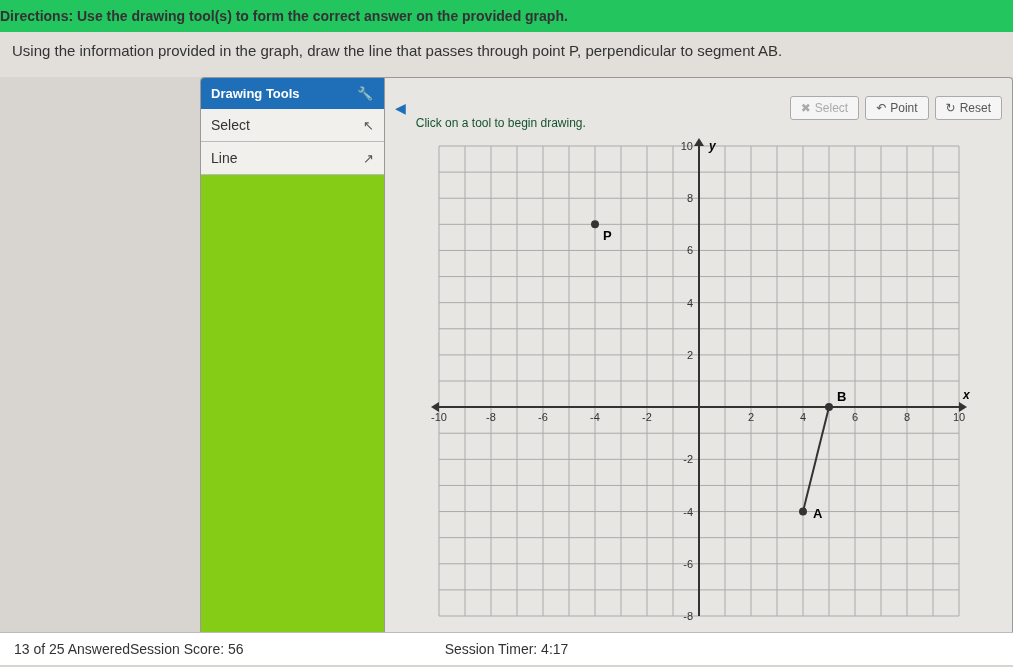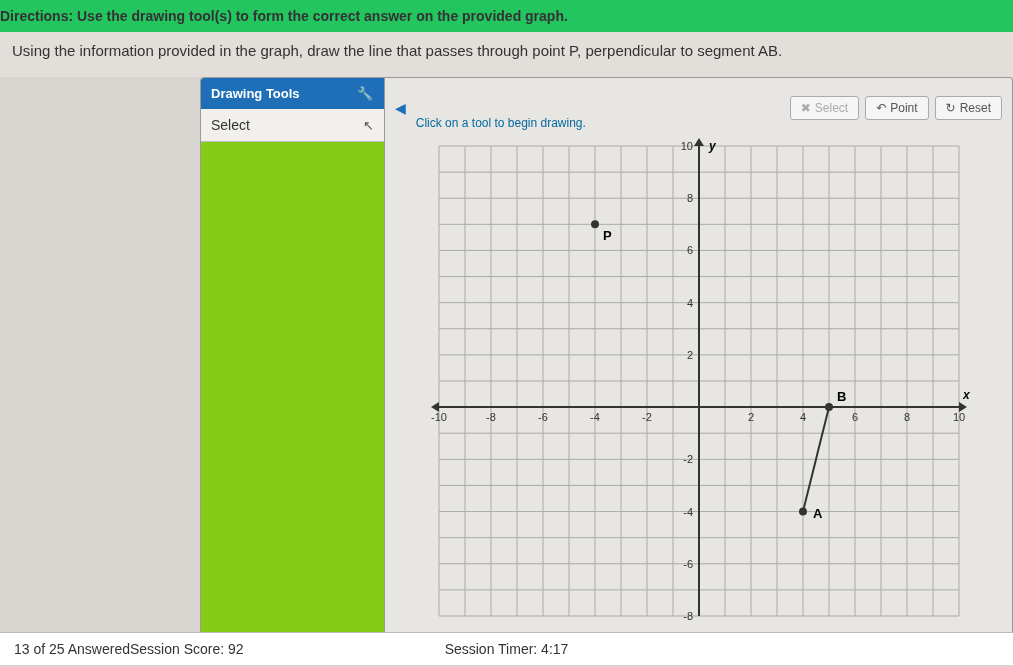--- a/index.html
+++ b/index.html
@@ -7,21 +7,21 @@
 .directions { background: #22c55e; padding: 8px 0; font-size: 14px; color: #333; font-weight: bold; }
 .question { background: #e2dfda; padding: 10px 12px 18px; font-size: 15px; color: #333; }
 .workspace { display: flex; padding: 0 0 0 200px; }
 .tools-panel { width: 185px; background: #84cc16; border: 1px solid #999; border-radius: 4px 0 0 4px; }
 .tools-header { background: #1e6fb8; color: #fff; padding: 8px 10px; font-size: 13px; font-weight: bold; display: flex; justify-content: space-between; align-items: center; border-radius: 4px 0 0 0; }
 .tool-row { padding: 8px 10px; border-bottom: 1px solid #bbb; font-size: 14px; color: #333; display: flex; justify-content: space-between; align-items: center; cursor: pointer; background: #f2f0ec; }
 .tool-icon { color: #555; font-size: 13px; }
 .canvas-area { flex: 1; background: #e8e6e2; border: 1px solid #999; border-left: none; border-radius: 0 4px 4px 0; padding: 8px 10px; position: relative; }
 .canvas-top { display: flex; align-items: center; gap: 10px; margin-bottom: 6px; }
 .arrow-left { color: #1e6fb8; font-size: 14px; }
-.hint { color: #0369a1; font-size: 12px; flex: 1; margin-top: 30px; }
+.hint { color: #14532d; font-size: 12px; flex: 1; margin-top: 30px; }
 .action-buttons { display: flex; gap: 6px; }
 .btn { background: #f5f5f5; border: 1px solid #aaa; border-radius: 3px; padding: 4px 10px; font-size: 12px; color: #555; display: flex; align-items: center; gap: 4px; cursor: pointer; }
 .btn.disabled { color: #aaa; }
 .graph { position: relative; width: 560px; height: 490px; margin: 0 auto; }
 svg.grid { display: block; }
 .grid-line { stroke: #aaa; stroke-width: 1; }
 .axis-line { stroke: #333; stroke-width: 2; }
 .tick-label { font-size: 11px; fill: #333; text-anchor: middle; }
 .ytick-label { font-size: 11px; fill: #333; text-anchor: end; }
 .point-dot { fill: #333; }
@@ -39,20 +39,24 @@
 
 <div class="workspace">
   <div class="tools-panel">
     <div class="tools-header">
       <span>Drawing Tools</span>
       <span class="tool-icon">🔧</span>
     </div>
     <div class="tool-row">
       <span>Select</span>
       <span class="tool-icon">↖</span>
+    </div>
+    <div class="tool-row">
+      <span>Line</span>
+      <span class="tool-icon">↗</span>
     </div>
   </div>
 
   <div class="canvas-area">
     <div class="canvas-top">
       <span class="arrow-left">◀</span>
       <span class="hint">Click on a tool to begin drawing.</span>
       <div class="action-buttons">
         <div class="btn disabled">
           <span>✖</span>
@@ -145,14 +149,14 @@
           <circle class="point-dot" cx="410" cy="271.11111111111114" r="4"></circle>
           <text class="pt-label" x="418" y="265.11111111111114">B</text>
         </svg>
     </div>
   </div>
 </div>
 
 <div class="footer">
   <span>13 of 25 Answered</span>
   <span class="footer-center">Session Timer: 4:17</span>
-  <span>Session Score: 92</span>
+  <span>Session Score: 56</span>
 </div>
 
 </body></html>

